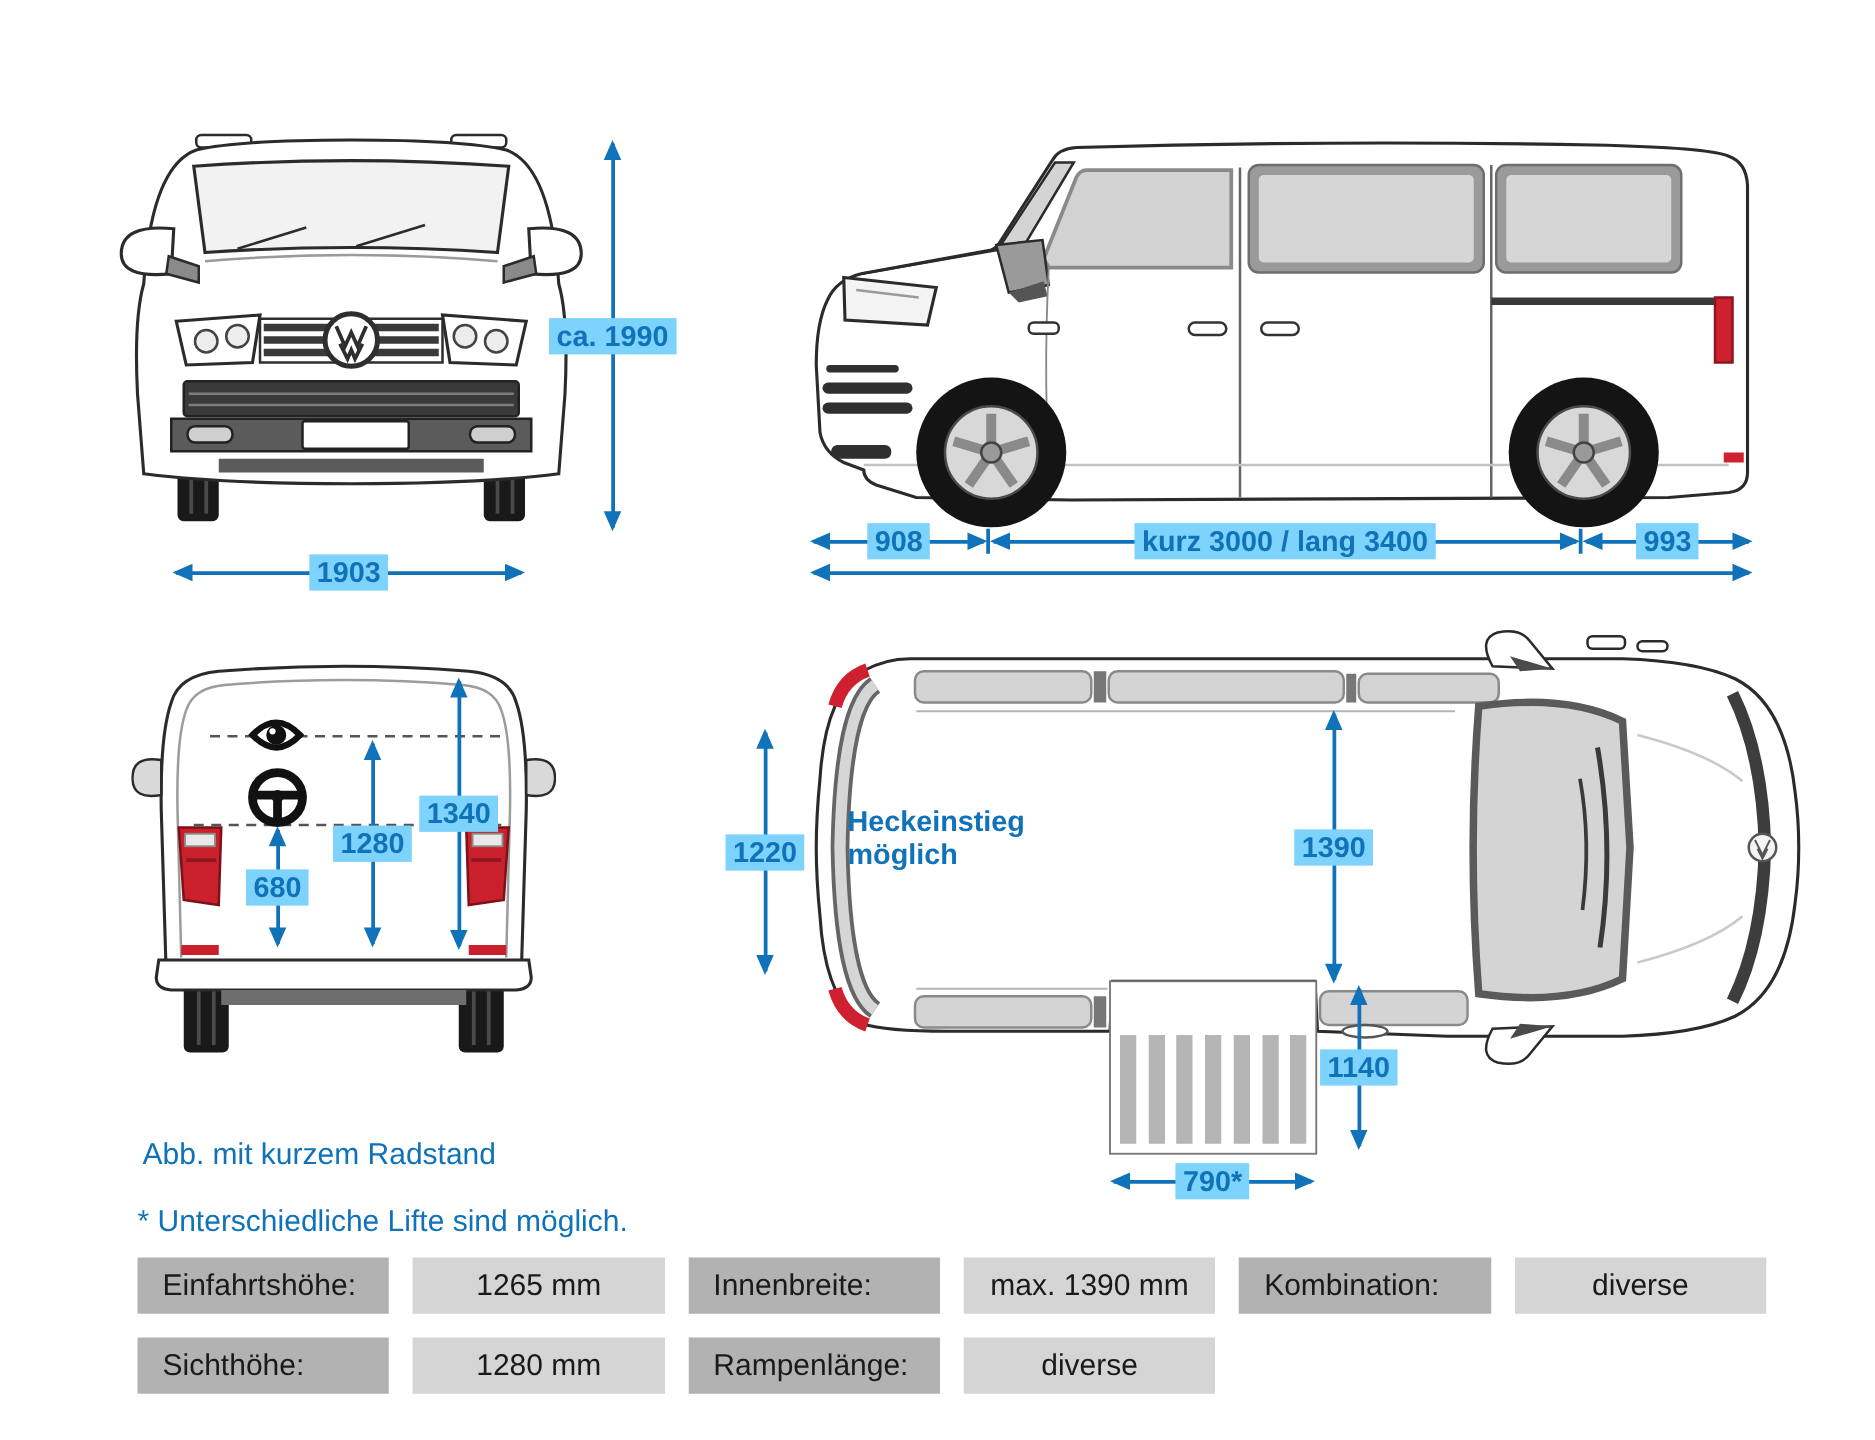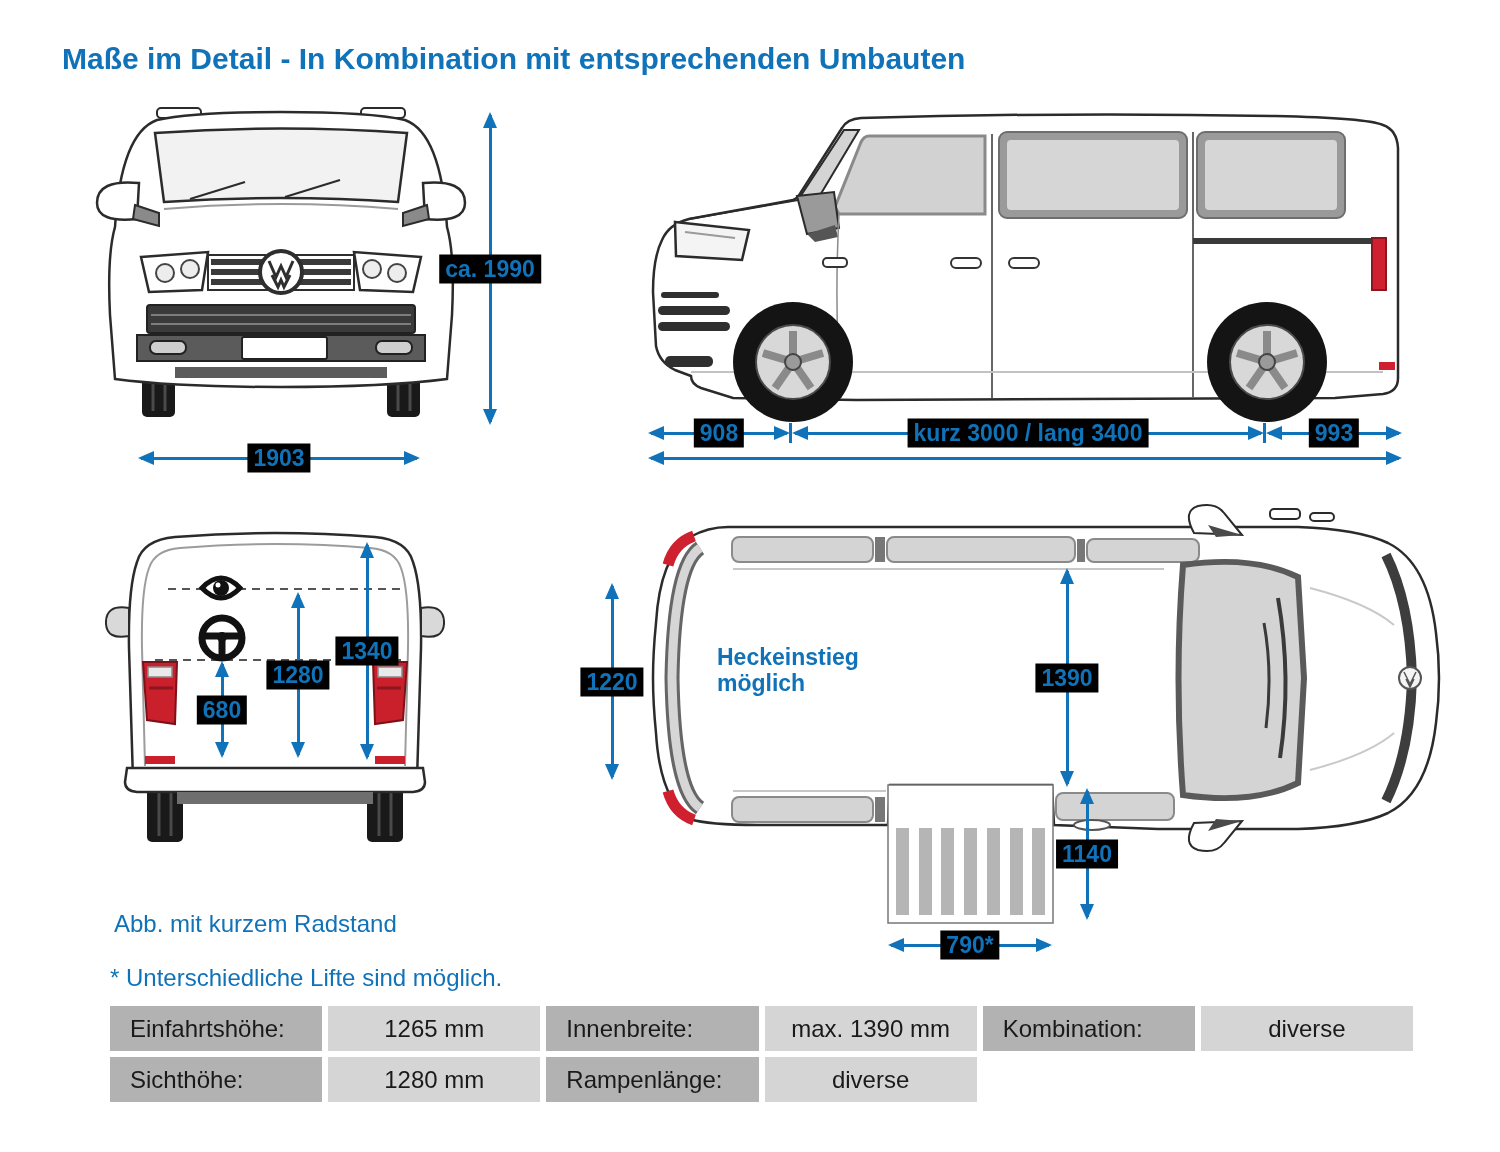--- a/index.html
+++ b/index.html
@@ -19,38 +19,37 @@
 
   
   .dimv{position:absolute;width:14px;}
   .dimv .ln{position:absolute;left:5.5px;top:3px;bottom:3px;width:3px;background:var(--blue);}
   .dimv .ah-t{position:absolute;top:0;left:0;width:0;height:0;border-left:7px solid transparent;border-right:7px solid transparent;border-bottom:16px solid var(--blue);}
   .dimv .ah-b{position:absolute;bottom:0;left:0;width:0;height:0;border-left:7px solid transparent;border-right:7px solid transparent;border-top:16px solid var(--blue);}
   .dimh{position:absolute;height:14px;text-decoration:underline;}
   .dimh .ln{position:absolute;top:5.5px;left:3px;right:3px;height:3px;background:var(--blue);}
   .dimh .ah-l{position:absolute;left:0;top:0;width:0;height:0;border-top:7px solid transparent;border-bottom:7px solid transparent;border-right:16px solid var(--blue);}
   .dimh .ah-r{position:absolute;right:0;top:0;width:0;height:0;border-top:7px solid transparent;border-bottom:7px solid transparent;border-left:16px solid var(--blue);}
-  .dim-lbl{position:absolute;left:50%;top:50%;transform:translate(-50%,-50%);background:#000000;color:var(--blue);font-size:23px;font-weight:bold;line-height:1;padding:3px 6px;white-space:nowrap;}
+  .dim-lbl{position:absolute;left:50%;top:50%;transform:translate(-50%,-50%);background:#7dd3fc;color:var(--blue);font-size:23px;font-weight:bold;line-height:1;padding:3px 6px;white-space:nowrap;}
   .tick{position:absolute;width:3px;height:20px;background:var(--blue);}
 
   .blue-note{position:absolute;color:var(--blue);font-size:24px;line-height:1.2;}
   .annotation{position:absolute;color:var(--blue);font-size:23px;font-weight:bold;line-height:1.15;width:160px;}
 
   
-  .spec-table{position:absolute;left:110px;top:1006px;width:1303px;display:grid;grid-template-columns:repeat(6,1fr);gap:6px;}
+  .spec-table{position:absolute;left:110px;top:1006px;width:1303px;display:grid;grid-template-columns:repeat(6,1fr);gap:19px;}
   .spec-cell{height:45px;display:flex;align-items:center;font-size:24px;color:#1a1a1a;}
   .spec-cell.lbl{background:var(--cell-label);padding-left:20px;}
   .spec-cell.val{background:var(--cell-value);justify-content:center;}
 </style>
 </head>
 <body>
 
 <div class="stage">
 
-  <div class="page-title">Maße im Detail - In Kombination mit entsprechenden Umbauten</div>
 
   <svg class="svg-abs" style="left:95px;top:105px" width="372" height="338" viewBox="0 0 372 338">
     <g>
       <rect x="47" y="250" width="33" height="62" rx="5" fill="#191919"></rect>
       <rect x="292" y="250" width="33" height="62" rx="5" fill="#191919"></rect>
       <line x1="58" y1="258" x2="58" y2="306" stroke="#4a4a4a" stroke-width="3"></line>
       <line x1="70" y1="258" x2="70" y2="306" stroke="#4a4a4a" stroke-width="3"></line>
       <line x1="303" y1="258" x2="303" y2="306" stroke="#4a4a4a" stroke-width="3"></line>
       <line x1="315" y1="258" x2="315" y2="306" stroke="#4a4a4a" stroke-width="3"></line>
     </g>
@@ -318,21 +317,21 @@
       <rect x="434" y="325" width="13" height="87" fill="#b5b5b5"></rect>
     </g>
   </svg>
 
   <div class="dimv" style="left:605px;top:583px;height:197px">
     <div class="ah-t"></div>
       <div class="ln"></div>
       <div class="ah-b"></div>
     <span class="dim-lbl">1220</span>
   </div>
-  <div class="annotation" style="left:717px;top:644px">Heckeinstieg möglich</div>
+  <div class="annotation" style="left:678px;top:644px">Heckeinstieg möglich</div>
   <div class="dimv" style="left:1060px;top:568px;height:219px">
     <div class="ah-t"></div>
       <div class="ln"></div>
       <div class="ah-b"></div>
     <span class="dim-lbl">1390</span>
   </div>
   <div class="dimv" style="left:1080px;top:788px;height:132px">
     <div class="ah-t"></div>
       <div class="ln"></div>
       <div class="ah-b"></div>

